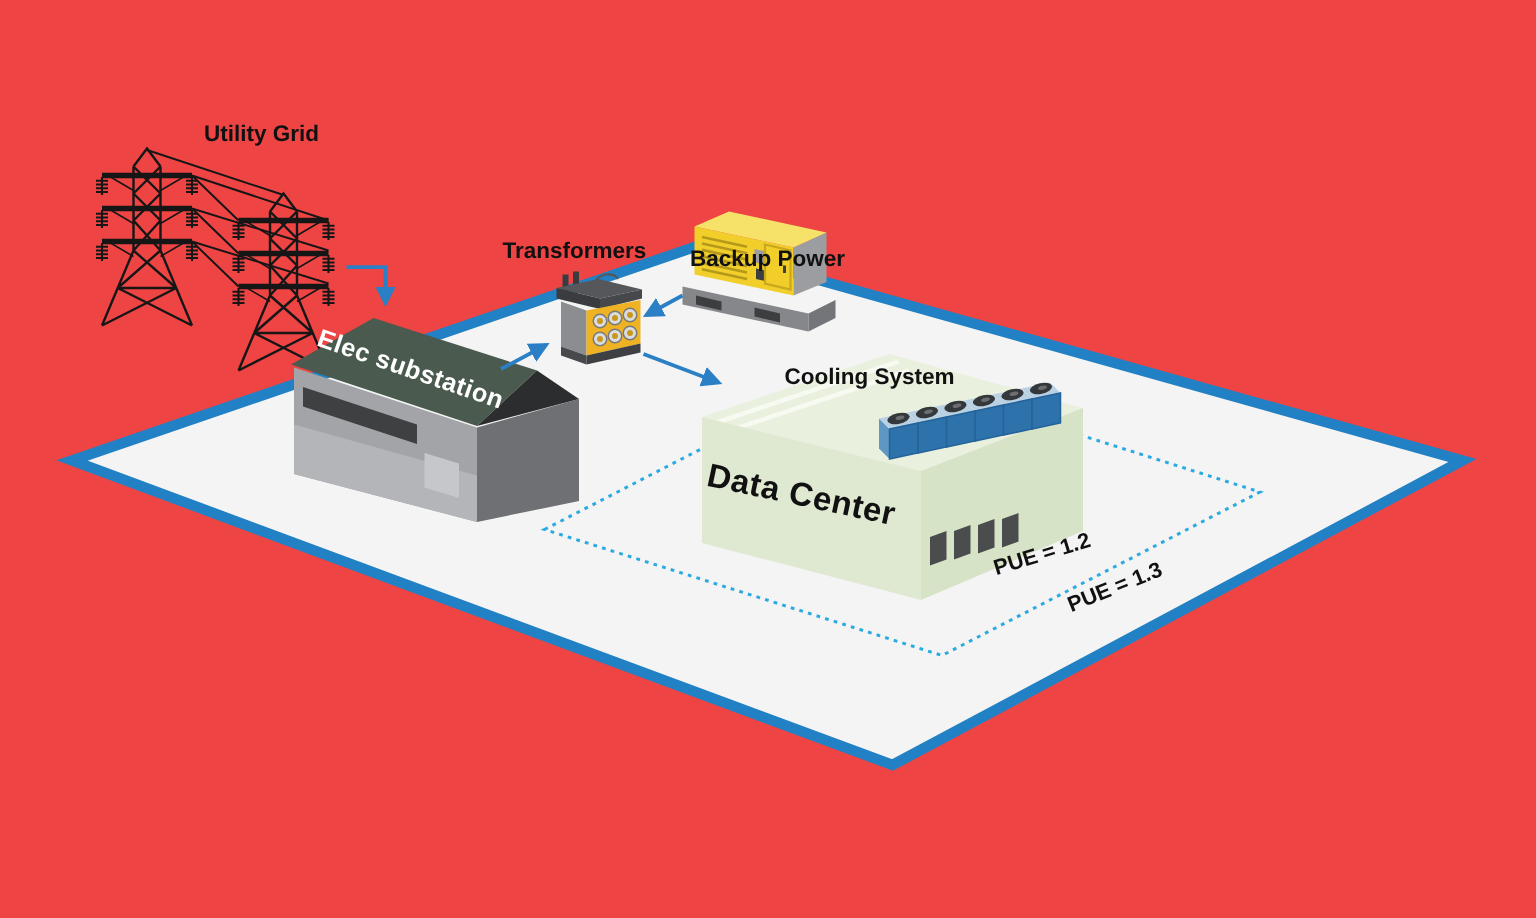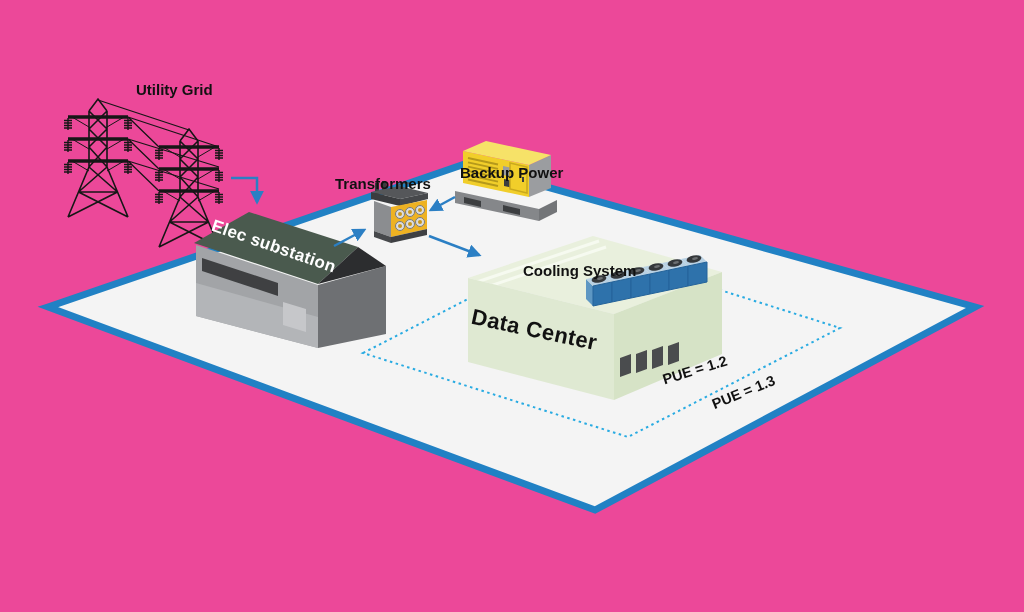--- a/index.html
+++ b/index.html
@@ -1,28 +1,28 @@
 <!DOCTYPE html>
 <html><head>
 <meta charset="utf-8">
 <style>
   html,body{margin:0;padding:0;background:#ffffff;}
   .stage{
     position:relative;width:1024px;height:612px;overflow:hidden;
-    background:#ec4899;font-family:"Liberation Sans",sans-serif;
+    background:#ef4444;font-family:"Liberation Sans",sans-serif;
   }
   .stage svg{position:absolute;left:0;top:0;}
   .lbl{
     position:absolute;font-weight:bold;color:#111;white-space:nowrap;
     transform-origin:left top;line-height:1;
   }
   .lbl-utility{left:136px;top:82px;font-size:15px;}
-  .lbl-transformers{left:335px;top:176px;font-size:15px;}
+  .lbl-transformers{left:335px;top:160px;font-size:15px;}
   .lbl-backup{left:460px;top:121px;font-size:15px;margin-top:44px;}
-  .lbl-cooling{left:523px;top:244px;font-size:15px;margin-top:19px;}
+  .lbl-cooling{left:523px;top:244px;font-size:15px;}
   .lbl-substation{left:215px;top:217px;font-size:17px;color:#fff;transform:rotate(19deg);letter-spacing:.3px;}
   .lbl-datacenter{left:474px;top:306px;font-size:22px;transform:rotate(12deg);letter-spacing:.4px;}
   .lbl-pue12{left:661px;top:373px;font-size:14.5px;transform:rotate(-17deg);}
   .lbl-pue13{left:710px;top:398px;font-size:14.5px;transform:rotate(-22deg);}
 </style>
 </head>
 <body>
 
 <div class="stage">
 

